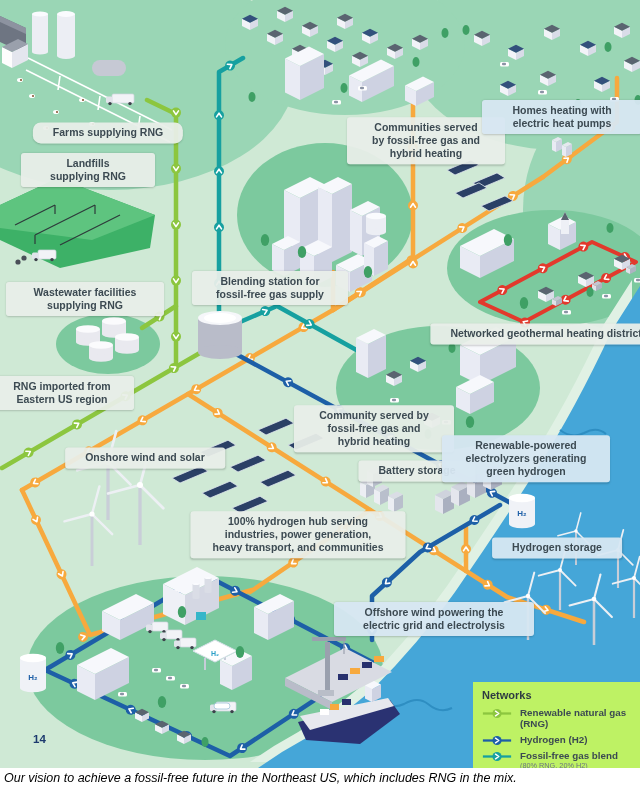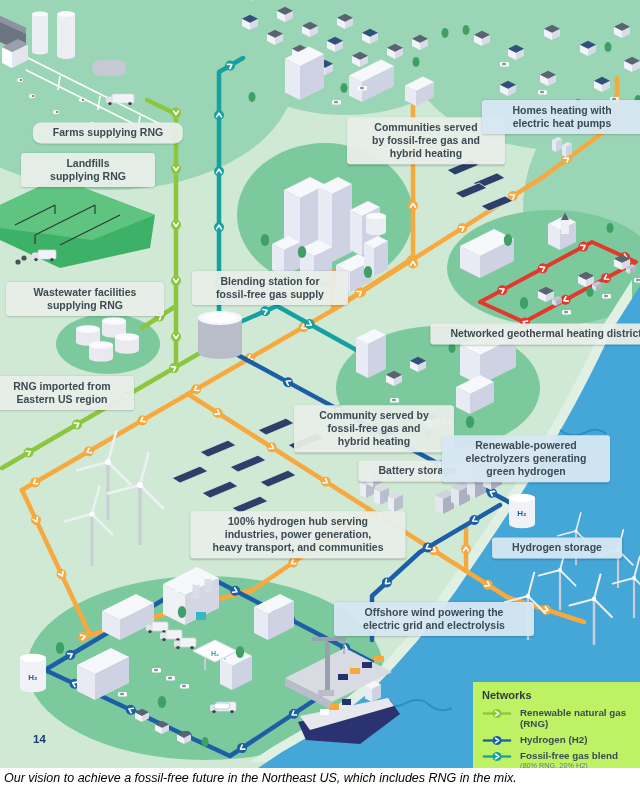--- a/index.html
+++ b/index.html
@@ -780,20 +780,21 @@
 
   <div class="lbl nowrap" style="left:108px;top:133px;border-radius:8px;">Farms supplying RNG</div>
   <div class="lbl" style="left:88px;top:170px;width:94px;">Landfills supplying RNG</div>
   <div class="lbl" style="left:85px;top:299px;width:118px;">Wastewater facilities supplying RNG</div>
   <div class="lbl" style="left:62px;top:393px;width:104px;">RNG imported from Eastern US region</div>
   <div class="lbl" style="left:270px;top:288px;width:116px;">Blending station for fossil-free gas supply</div>
   <div class="lbl" style="left:426px;top:141px;width:118px;">Communities served by fossil-free gas and hybrid heating</div>
   <div class="lbl blue" style="left:562px;top:117px;width:120px;">Homes heating with electric heat pumps</div>
   <div class="lbl nowrap" style="left:549px;top:334px;">Networked geothermal heating districts</div>
   <div class="lbl" style="left:374px;top:429px;width:120px;">Community served by fossil-free gas and hybrid heating</div>
+  <div class="lbl nowrap" style="left:145px;top:458px;">Onshore wind and solar</div>
   <div class="lbl nowrap" style="left:417px;top:471px;">Battery storage</div>
   <div class="lbl blue" style="left:526px;top:459px;width:128px;">Renewable-powered electrolyzers generating green hydrogen</div>
   <div class="lbl blue nowrap" style="left:557px;top:548px;">Hydrogen storage</div>
   <div class="lbl" style="left:298px;top:535px;width:175px;">100% hydrogen hub serving industries, power generation, heavy transport, and communities</div>
   <div class="lbl blue" style="left:434px;top:619px;width:160px;">Offshore wind powering the electric grid and electrolysis</div>
 
   <div id="legend">
     <div class="lg-title">Networks</div>
     <div class="lg-row">
       <svg class="lg-sym" viewBox="0 0 34 12">

